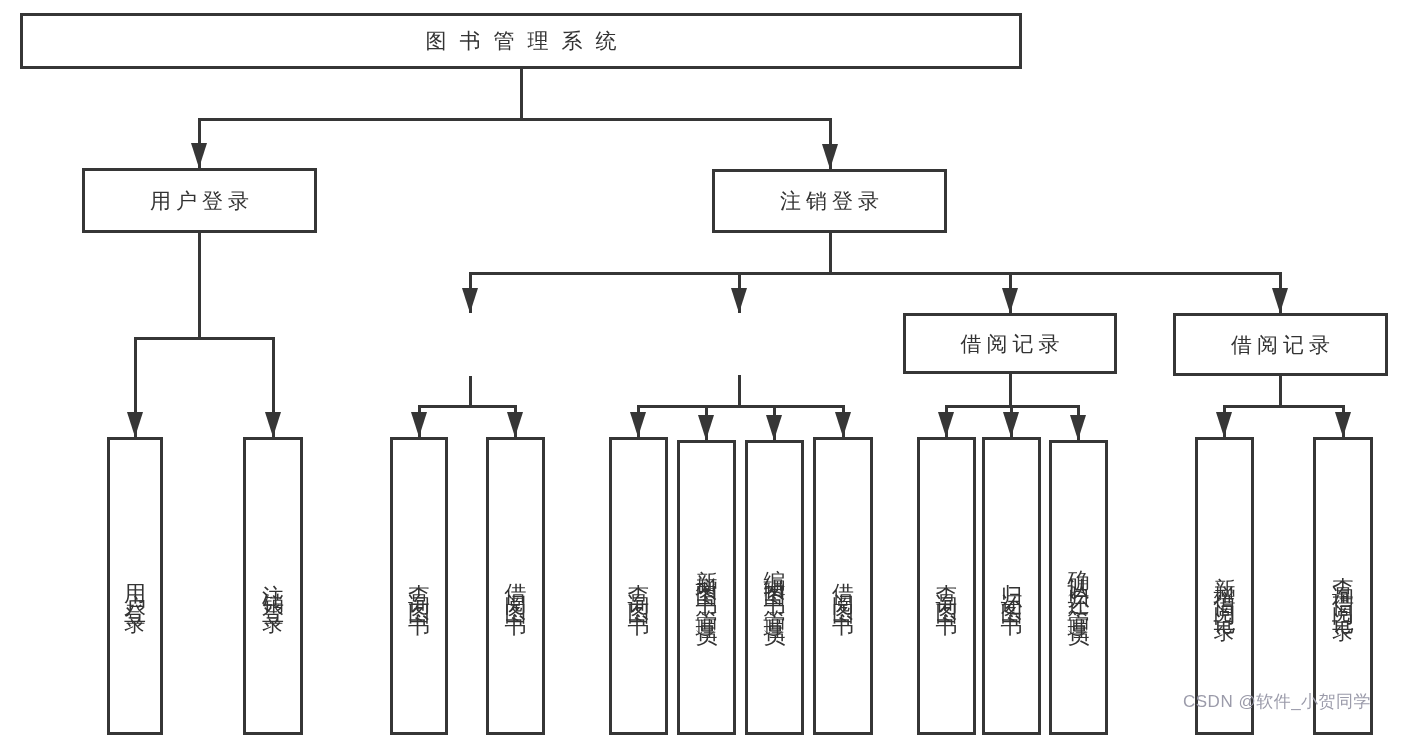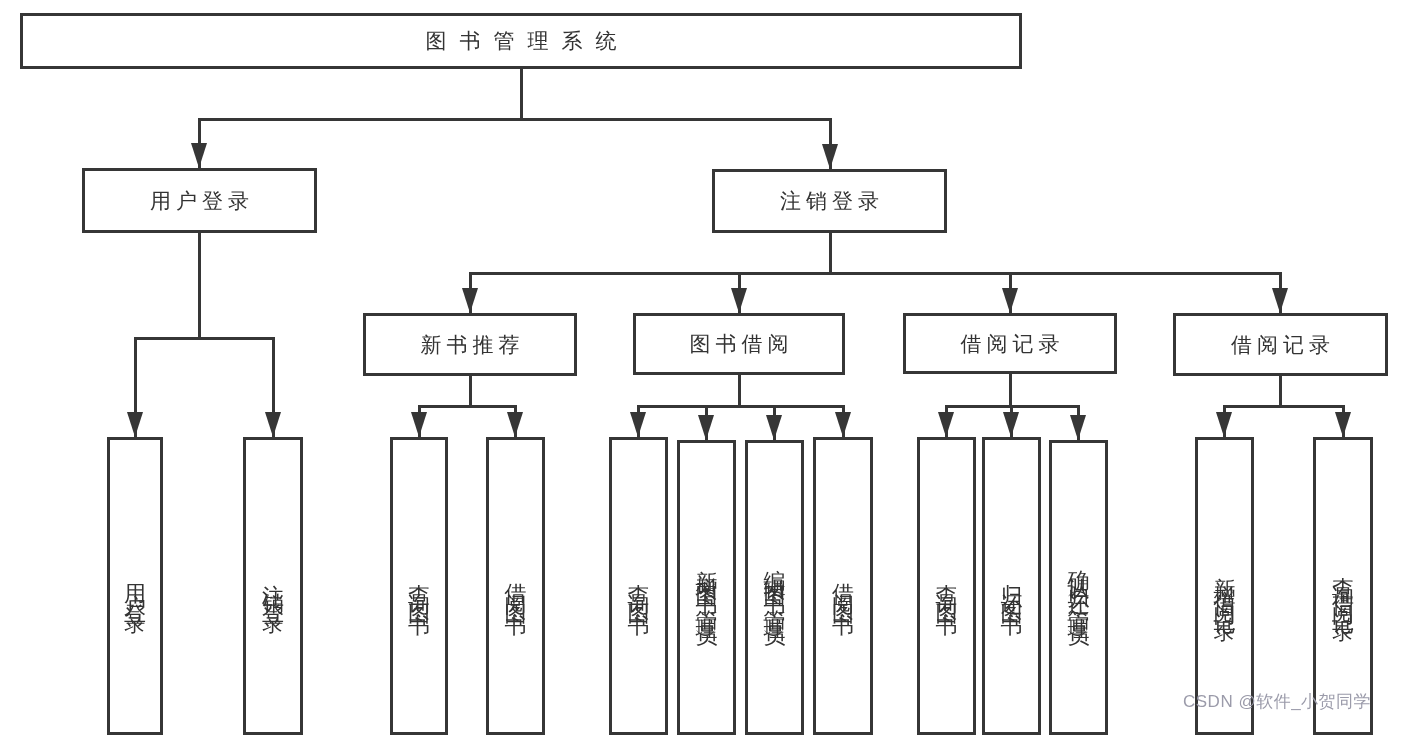--- a/index.html
+++ b/index.html
@@ -66,26 +66,20 @@
   <div class="hl" style="left:469px;top:272px;width:813px"></div>
   <div class="vl" style="left:469px;top:272px;height:41px"></div>
   <div class="arr" style="left:462px;top:288px"></div>
   <div class="vl" style="left:738px;top:272px;height:41px"></div>
   <div class="arr" style="left:731px;top:288px"></div>
   <div class="vl" style="left:1009px;top:272px;height:41px"></div>
   <div class="arr" style="left:1002px;top:288px"></div>
   <div class="vl" style="left:1279px;top:272px;height:41px"></div>
   <div class="arr" style="left:1272px;top:288px"></div>
 
-  <div class="box" style="left:363px;top:313px;width:214px;height:63px">
-    <span class="lbl">新书推荐</span>
-  </div>
-  <div class="box" style="left:633px;top:313px;width:212px;height:62px">
-    <span class="lbl">图书借阅</span>
-  </div>
   <div class="box" style="left:903px;top:313px;width:214px;height:61px">
     <span class="lbl">借阅记录</span>
   </div>
   <div class="box" style="left:1173px;top:313px;width:215px;height:63px">
     <span class="lbl">借阅记录</span>
   </div>
 
   <div class="vl" style="left:469px;top:376px;height:29px"></div>
   <div class="hl" style="left:418px;top:405px;width:99px"></div>
   <div class="vl" style="left:418px;top:405px;height:32px"></div>

